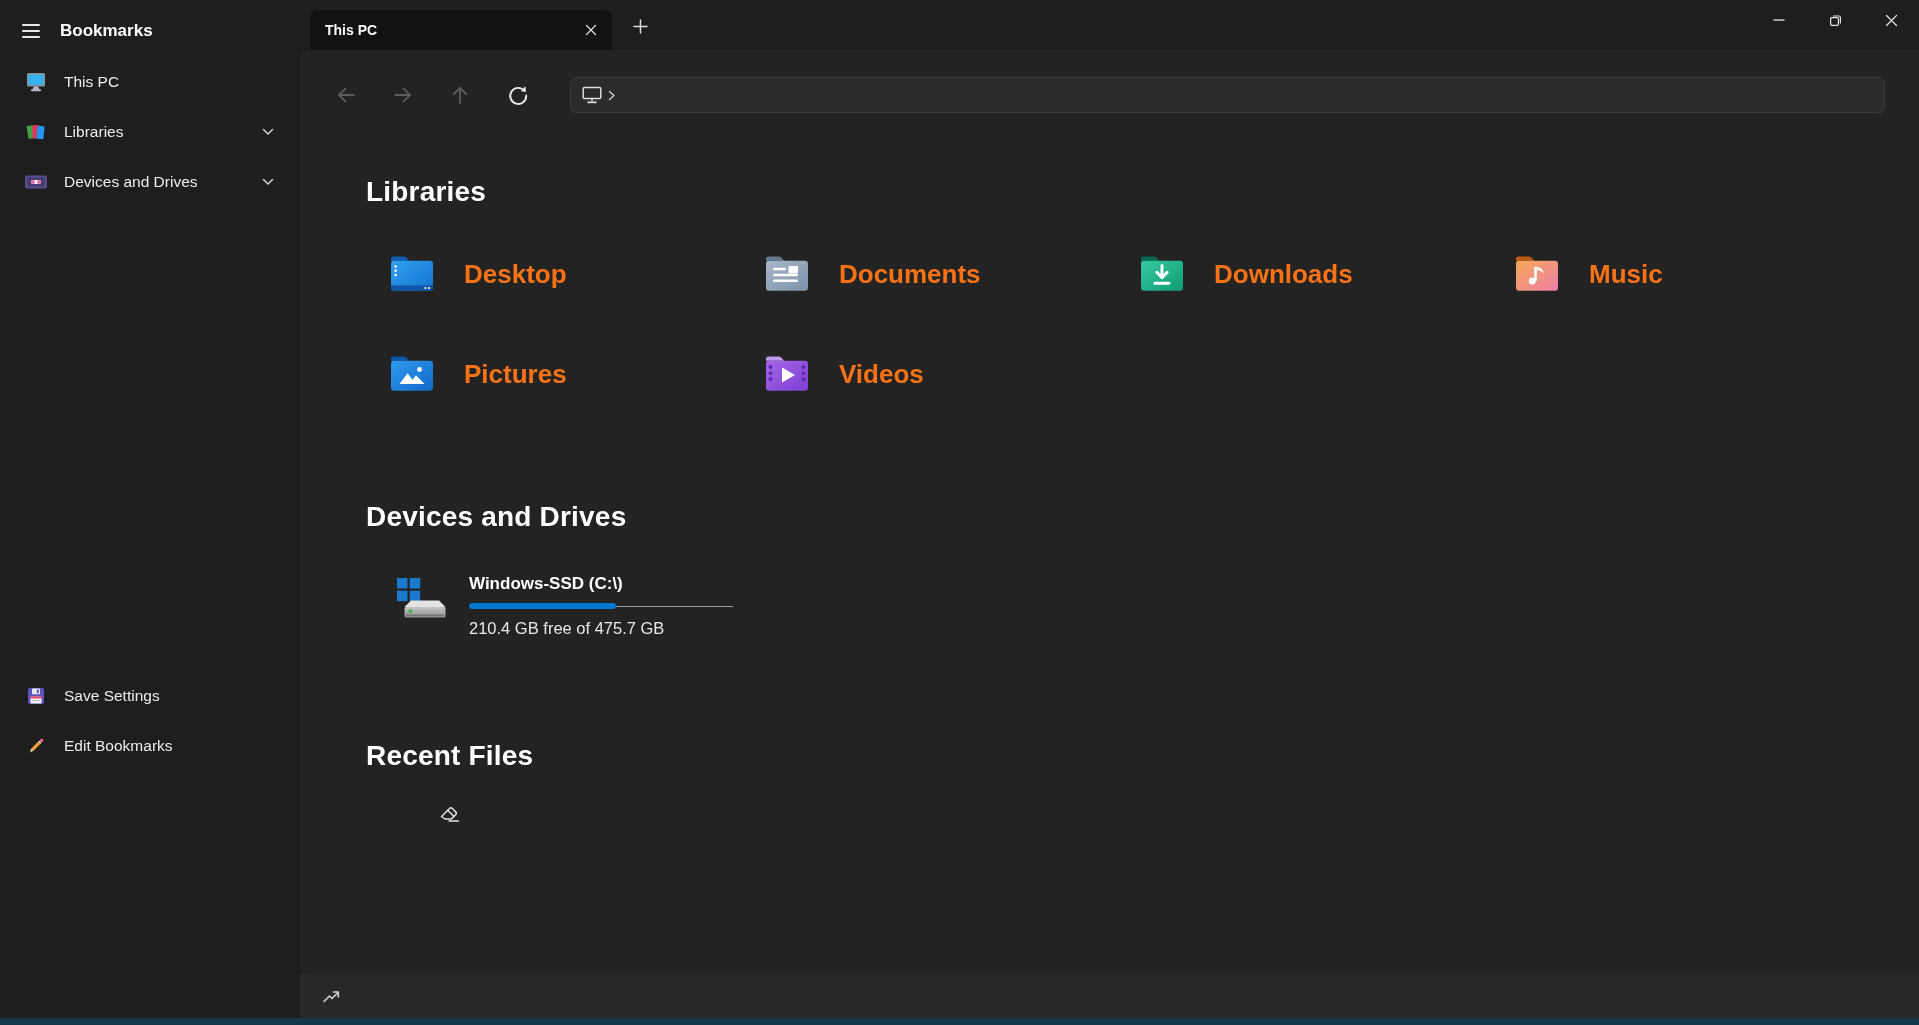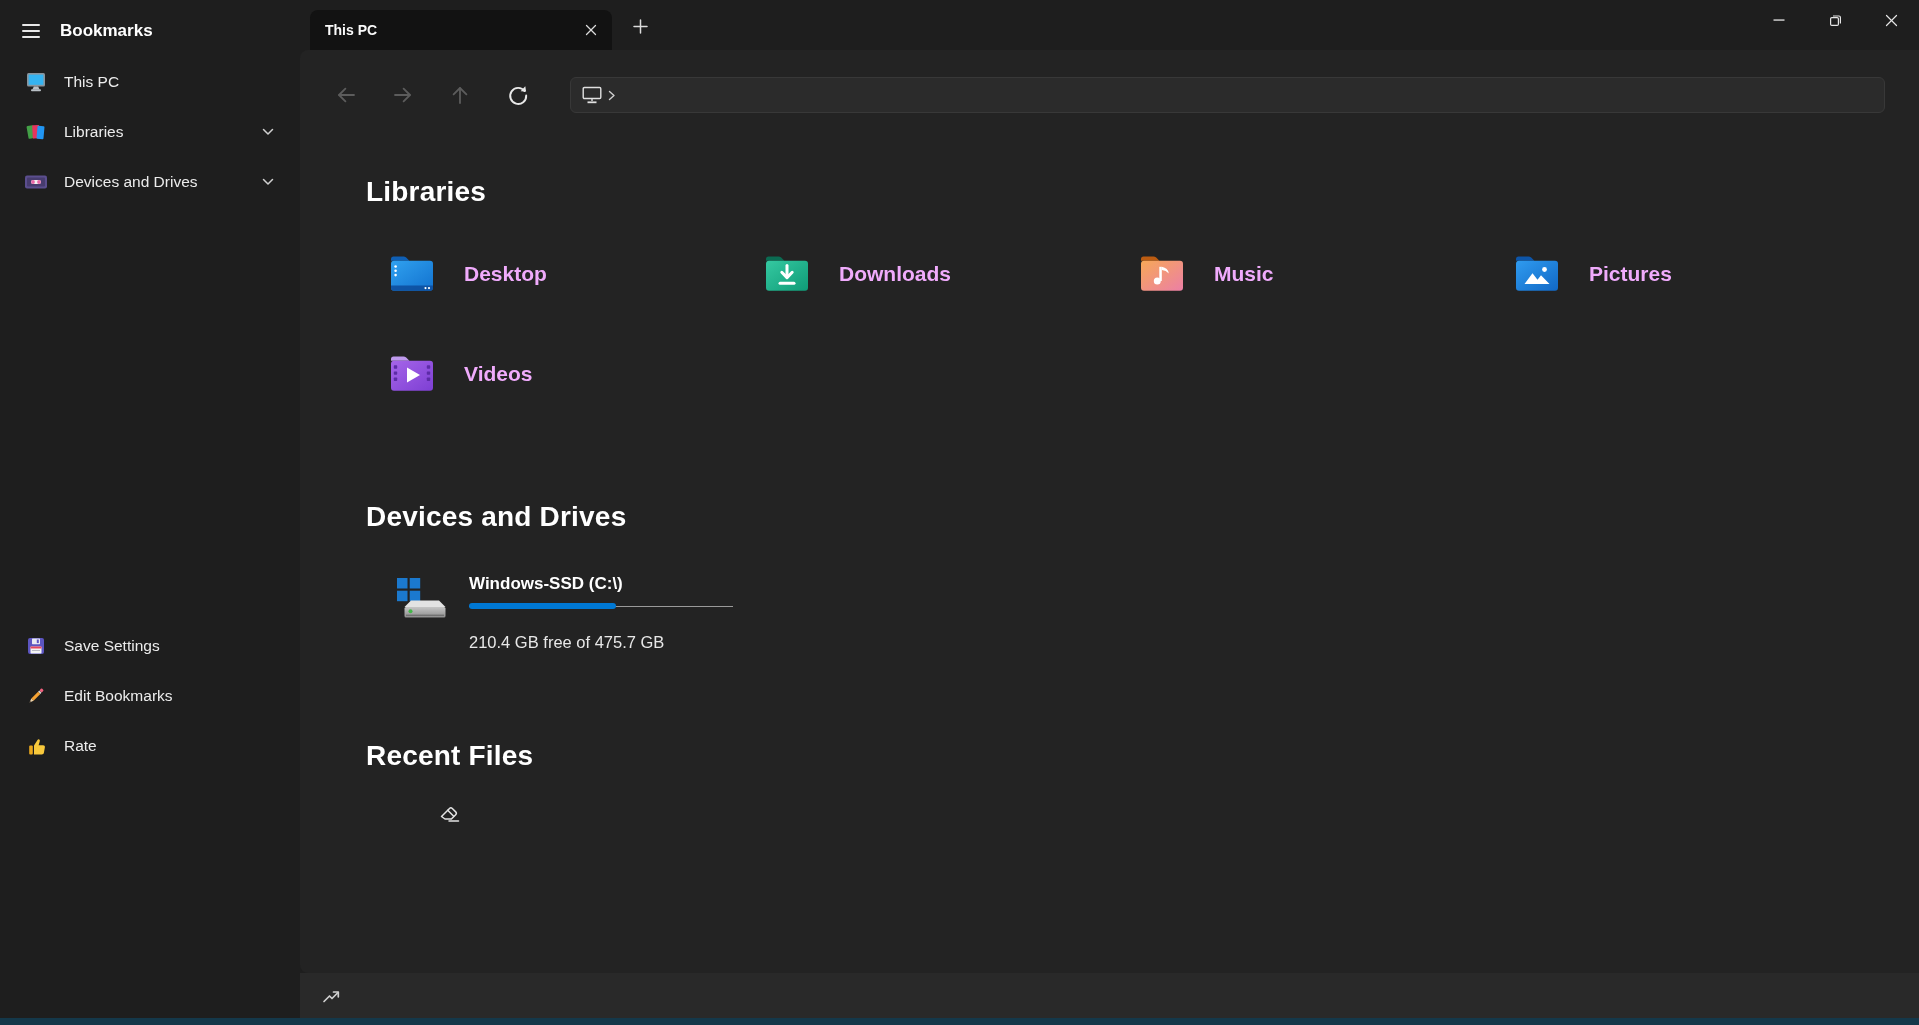--- a/index.html
+++ b/index.html
@@ -49,30 +49,30 @@
     letter-spacing:.2px; white-space:nowrap; }
   .h-libraries { top:126px; }
   .h-devices { top:451px; }
   .recent-row { position:absolute; left:66px; top:690px; display:flex; align-items:center; gap:18px;flex-direction:column; }
   .clear-recent { background:none; border:none; display:flex; align-items:center; justify-content:center;
     width:32px; height:32px; border-radius:4px; cursor:pointer; margin-top:6px; }
 
   .grid { position:absolute; left:66px; top:192px; display:grid;
     grid-template-columns:repeat(4,375px); grid-auto-rows:64px; row-gap:36px; }
   .tile { display:flex; align-items:center; padding-left:22px; gap:28px; border-radius:6px; cursor:pointer; }
-  .tile-label { font-size:21px; font-weight:600; color:#f0abfc; white-space:nowrap; }
+  .tile-label { font-size:26px; font-weight:600; color:#f97316; white-space:nowrap; }
 
   .drive { position:absolute; left:88px; top:520px; display:flex; gap:21px; cursor:pointer;
     padding:4px 14px 8px 6px; border-radius:6px; }
   .drive-info { display:flex; flex-direction:column; }
   .drive-name { font-size:17px; font-weight:600; color:#ffffff; }
   .drive-bar { position:relative; width:264px; height:6px; margin-top:9px; }
   .drive-track { position:absolute; left:0; right:0; top:2.5px; height:1px; background:#9a9a9a; }
   .drive-fill { position:absolute; left:0; top:0; height:6px; width:0; background:#0078d4; border-radius:3px; }
-  .drive-free { margin-top:24px; font-size:16.5px; color:#e8e8e8; white-space:nowrap; }
+  .drive-free { margin-top:10px; font-size:16.5px; color:#e8e8e8; white-space:nowrap; }
 
   
   .statusbar { position:absolute; left:300px; top:973px; right:0; height:45px; background:#292929;
     display:flex; align-items:center; }
   .trend { margin-left:22px; display:flex; }
   .bottom-accent { position:absolute; left:0; top:1018px; width:100%; height:7px; background:#14384a; }
 </style>
 </head>
 <body>
 
@@ -161,29 +161,20 @@
               <rect x="8.4" y="0.5" width="3.2" height="3.2" rx="1" fill="#f2617e"></rect>
               <rect x="8.4" y="3.9" width="3.2" height="1.6" fill="#dcdcdc"></rect>
               <rect x="8.4" y="5.5" width="3.2" height="9.5" fill="#f5a233"></rect>
               <path d="M8.4 15 h3.2 L10 19.2 z" fill="#edd3ac"></path>
               <path d="M9.5 17.6 L10 19.2 10.5 17.6 z" fill="#4a3a28"></path>
             </g>
           </svg>
         </span>
         <span class="sb-label">Edit Bookmarks</span>
       </div>
-      <div class="sb-item">
-        <span class="sb-ic">
-          <svg width="20" height="20" viewBox="0 0 20 20">
-            <rect x="3.2" y="9.5" width="3.6" height="9" rx="1" fill="#eaa81c"></rect>
-            <path d="M8 18.5 v-9 l3.5-5.6 c.45-.8 1.6-.9 2.1-.1 .3.5.35 1.05.12 1.65 L12.6 9.2 h4.5 c1.2 0 2 .9 1.8 2 l-1 5.6 c-.2 1-1.05 1.7-2.1 1.7 z" fill="#f8c93c"></path>
-          </svg>
-        </span>
-        <span class="sb-label">Rate</span>
-      </div>
     </nav>
   </aside>
 
   <header class="titlebar">
     <div class="tab">
       <span class="tab-label">This PC</span>
       <button class="tab-close">
         <svg width="12" height="12" viewBox="0 0 12 12">
           <g stroke="#dcdcdc" stroke-width="1.3" stroke-linecap="round">
               <path d="M1.5 1.5 10.5 10.5"></path>
@@ -295,20 +286,37 @@
           <path d="M3 32.5 h42 v2.3 q0 3-3 3 h-36 q-3 0-3-3 z" fill="#0d4f9e" opacity=".9"></path>
           <circle cx="7.6" cy="13.5" r="1.3" fill="#fff"></circle>
             <circle cx="7.6" cy="17.8" r="1.3" fill="#fff"></circle>
             <circle cx="7.6" cy="22.1" r="1.3" fill="#fff"></circle>
           <circle cx="37.5" cy="35.1" r="1.1" fill="#fff"></circle>
             <circle cx="41" cy="35.1" r="1.1" fill="#fff"></circle>
         </svg>
         <span class="tile-label">Desktop</span>
       </div>
 
+      <div class="tile">
+        <svg width="48" height="42" viewBox="0 0 48 42">
+          <defs>
+              <linearGradient id="gDoc" x1="0" y1="0" x2="1" y2="1">
+                <stop offset="0" stop-color="#a7b7c9"></stop>
+                <stop offset="1" stop-color="#7d92a8"></stop>
+              </linearGradient>
+            </defs>
+          <path d="M3 13 v-7 q0-2.5 2.5-2.5 h10 q1.6 0 2.7 1.1 l3.2 3.2 h-18.4 z" fill="#657a90"></path>
+          <rect x="3" y="7.8" width="42" height="30" rx="3" fill="url(#gDoc)"></rect>
+          <rect x="10" y="14.8" width="13" height="2.5" rx="1.2" fill="#fff"></rect>
+          <rect x="25.5" y="13" width="9.5" height="7.5" rx="1" fill="#fff"></rect>
+          <rect x="10" y="20.8" width="25" height="2.5" rx="1.2" fill="#fff"></rect>
+          <rect x="10" y="26.4" width="25" height="2.5" rx="1.2" fill="#fff"></rect>
+        </svg>
+        <span class="tile-label">Documents</span>
+      </div>
 
       <div class="tile">
         <svg width="48" height="42" viewBox="0 0 48 42">
           <defs>
               <linearGradient id="gDl" x1="0" y1="0" x2="1" y2="1">
                 <stop offset="0" stop-color="#35c9a1"></stop>
                 <stop offset="1" stop-color="#0f9b77"></stop>
               </linearGradient>
             </defs>
           <path d="M3 13 v-7 q0-2.5 2.5-2.5 h10 q1.6 0 2.7 1.1 l3.2 3.2 h-18.4 z" fill="#0b6b52"></path>

